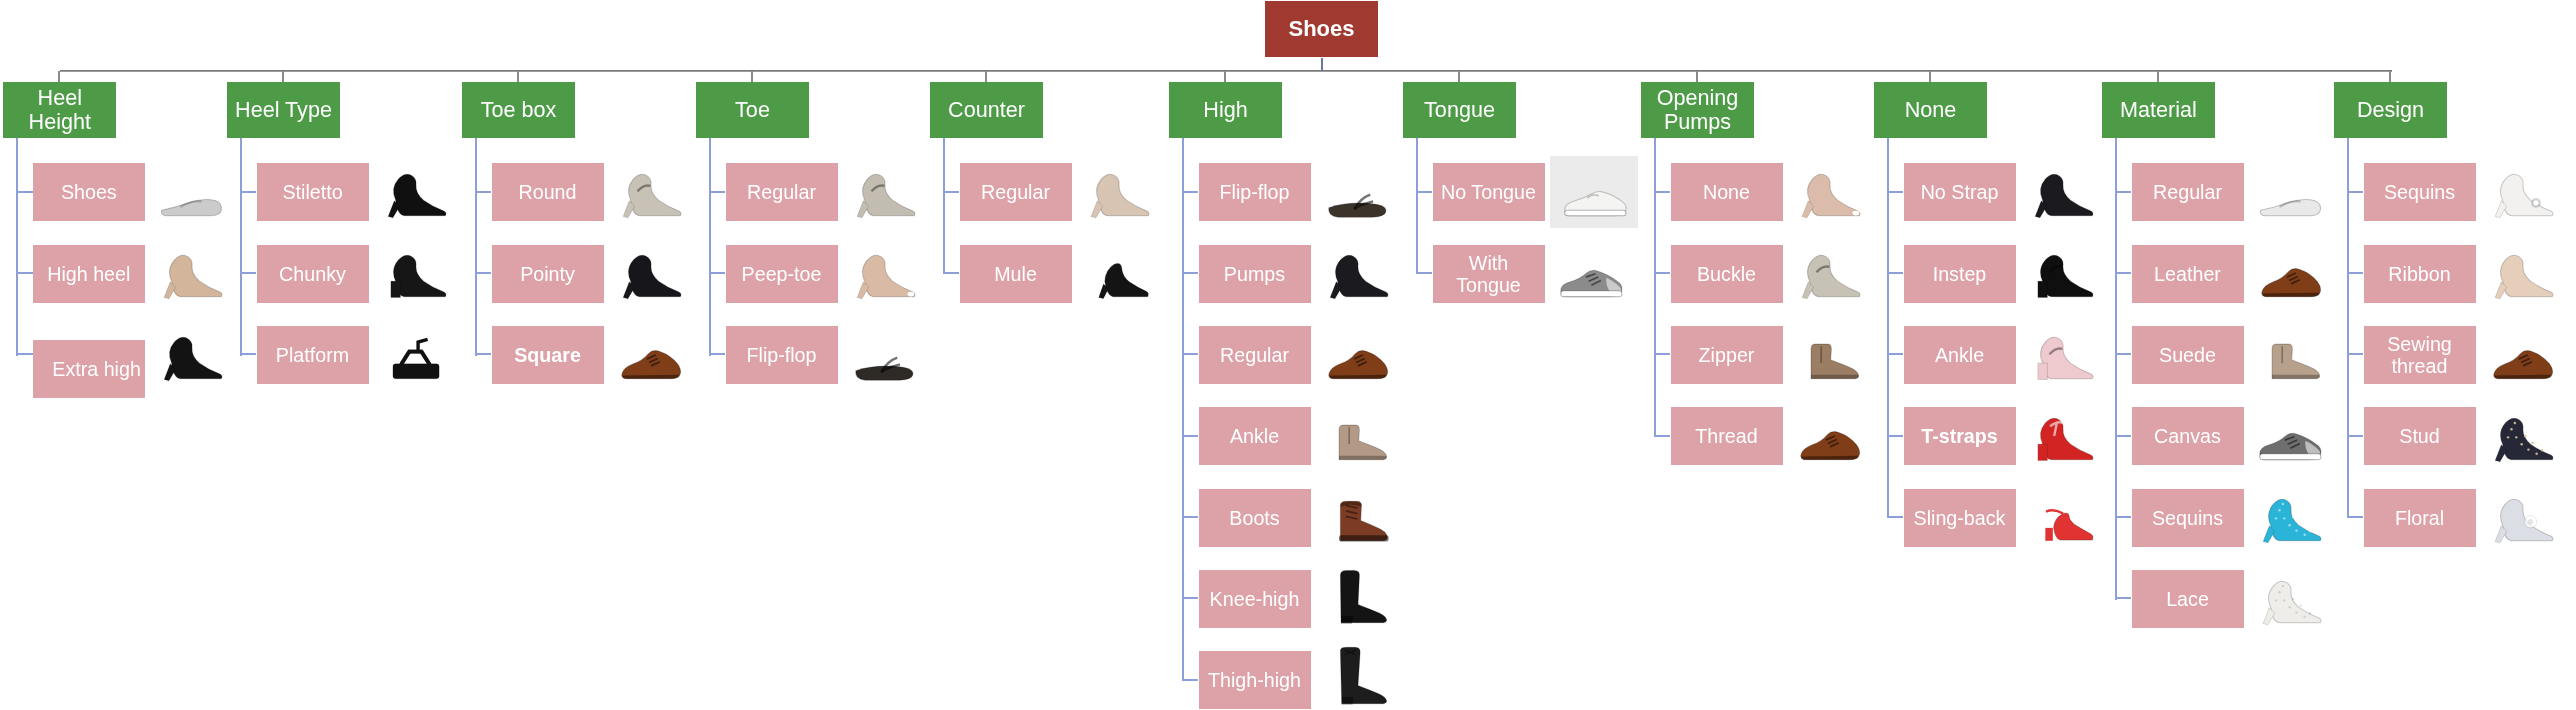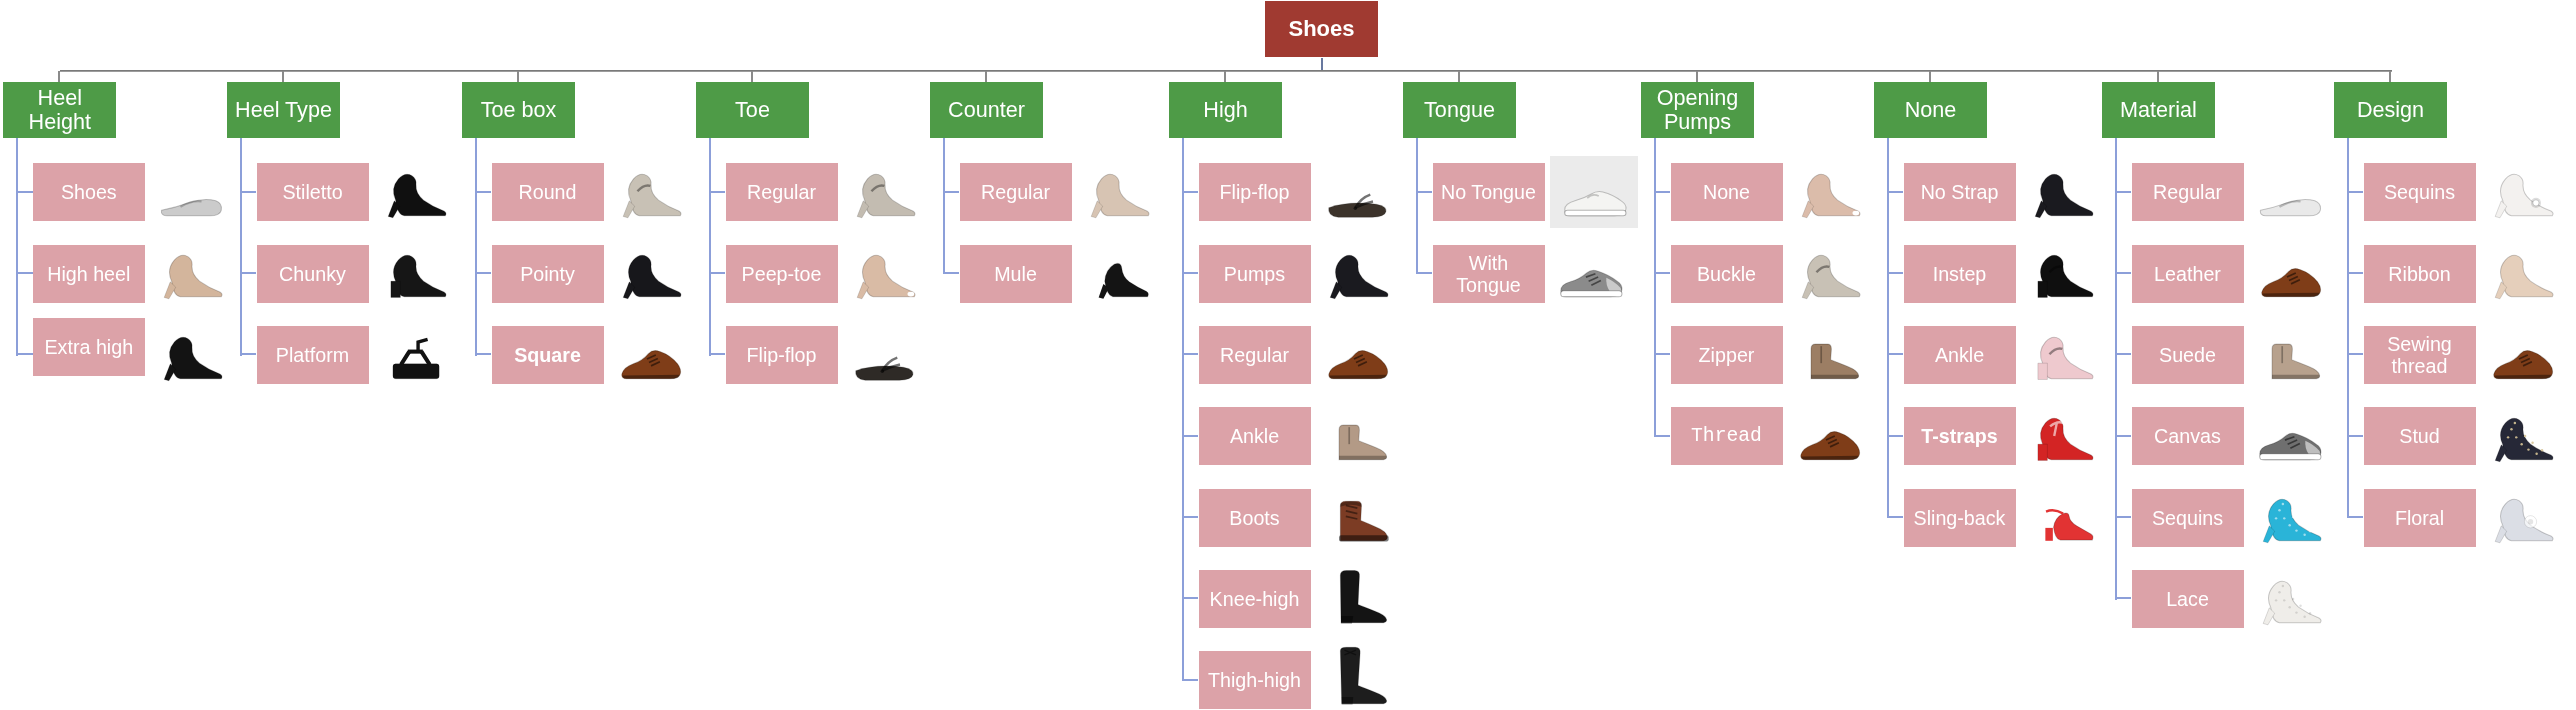--- a/index.html
+++ b/index.html
@@ -61,21 +61,21 @@
         <div class="item" style="top: 245px;">
           <span>High heel</span>
         </div>
         <div class="shoe-img" style="top: 237px;">
           <svg viewBox="0 0 100 100" style="color:#D3B59C" aria-hidden="true">
             <path d="M23 62 Q15 45 27 31 Q37 20 47 26 Q54 31 53 39 Q52 52 64 62 Q78 72 94 78 Q99 81 96 85 L36 85 Q25 83 23 62 Z" fill="currentColor" stroke="rgba(0,0,0,0.2)" stroke-width="1.5"></path>
             <path d="M21 63 L12 86 L19 88 L29 71 Z" fill="currentColor" stroke="rgba(0,0,0,0.2)" stroke-width="1"></path>
           </svg>
         </div>
         <div class="hstub" style="top: 353px;"></div>
-        <div class="item" style="top: 318px;">
+        <div class="item" style="top: 340px; justify-content: flex-end;">
           <span>Extra high</span>
         </div>
         <div class="shoe-img" style="top: 319px;">
           <svg viewBox="0 0 100 100" style="color:#131313" aria-hidden="true">
             <path d="M23 62 Q15 45 27 31 Q37 20 47 26 Q54 31 53 39 Q52 52 64 62 Q78 72 94 78 Q99 81 96 85 L36 85 Q25 83 23 62 Z" fill="currentColor" stroke="rgba(0,0,0,0.2)" stroke-width="1.5"></path>
             <path d="M21 63 L12 86 L19 88 L29 71 Z" fill="currentColor" stroke="rgba(0,0,0,0.2)" stroke-width="1"></path>
           </svg>
         </div>
       </div>
       <div class="col" style="left: 227px;">
@@ -369,21 +369,21 @@
           <span>Zipper</span>
         </div>
         <div class="shoe-img" style="top: 319px;">
           <svg viewBox="0 0 100 100" style="color:#9C7E64" aria-hidden="true">
             <path d="M25 85 L25 41 Q25 34 32 34 L49 34 Q55 34 55 41 L54 57 Q64 61 79 67 Q94 73 95 80 Q96 85 86 85 Z" fill="currentColor" stroke="rgba(0,0,0,0.2)" stroke-width="1.5"></path>
             <path d="M40 37 L40 62" stroke="rgba(0,0,0,0.3)" stroke-width="2.5" fill="none"></path>
             <path d="M25 79 L95 79 L95 81 Q96 85 86 85 L25 85 Z" fill="rgba(0,0,0,0.28)"></path>
           </svg>
         </div>
         <div class="hstub" style="top: 435px;"></div>
-        <div class="item" style="top: 407px; font-family: Liberation Mono, monospace;">
+        <div class="item" style="top: 407px;">
           <span>Thread</span>
         </div>
         <div class="shoe-img" style="top: 400px;">
           <svg viewBox="0 0 100 100" style="color:#7F3D18" aria-hidden="true">
             <path d="M10 78 Q13 68 27 63 Q41 58 49 48 Q56 41 66 45 Q81 50 92 63 Q98 71 96 78 Q94 85 81 85 L17 85 Q9 85 10 78 Z" fill="currentColor" stroke="rgba(0,0,0,0.2)" stroke-width="1.5"></path>
             <path d="M47 56 L60 50 M50 61 L63 55 M53 66 L66 60" stroke="rgba(0,0,0,0.5)" stroke-width="2.5" fill="none"></path>
             <path d="M11 80 L95 79 L94 82 Q92 85 81 85 L17 85 Q11 84 11 80 Z" fill="rgba(0,0,0,0.4)"></path>
           </svg>
         </div>
       </div>

